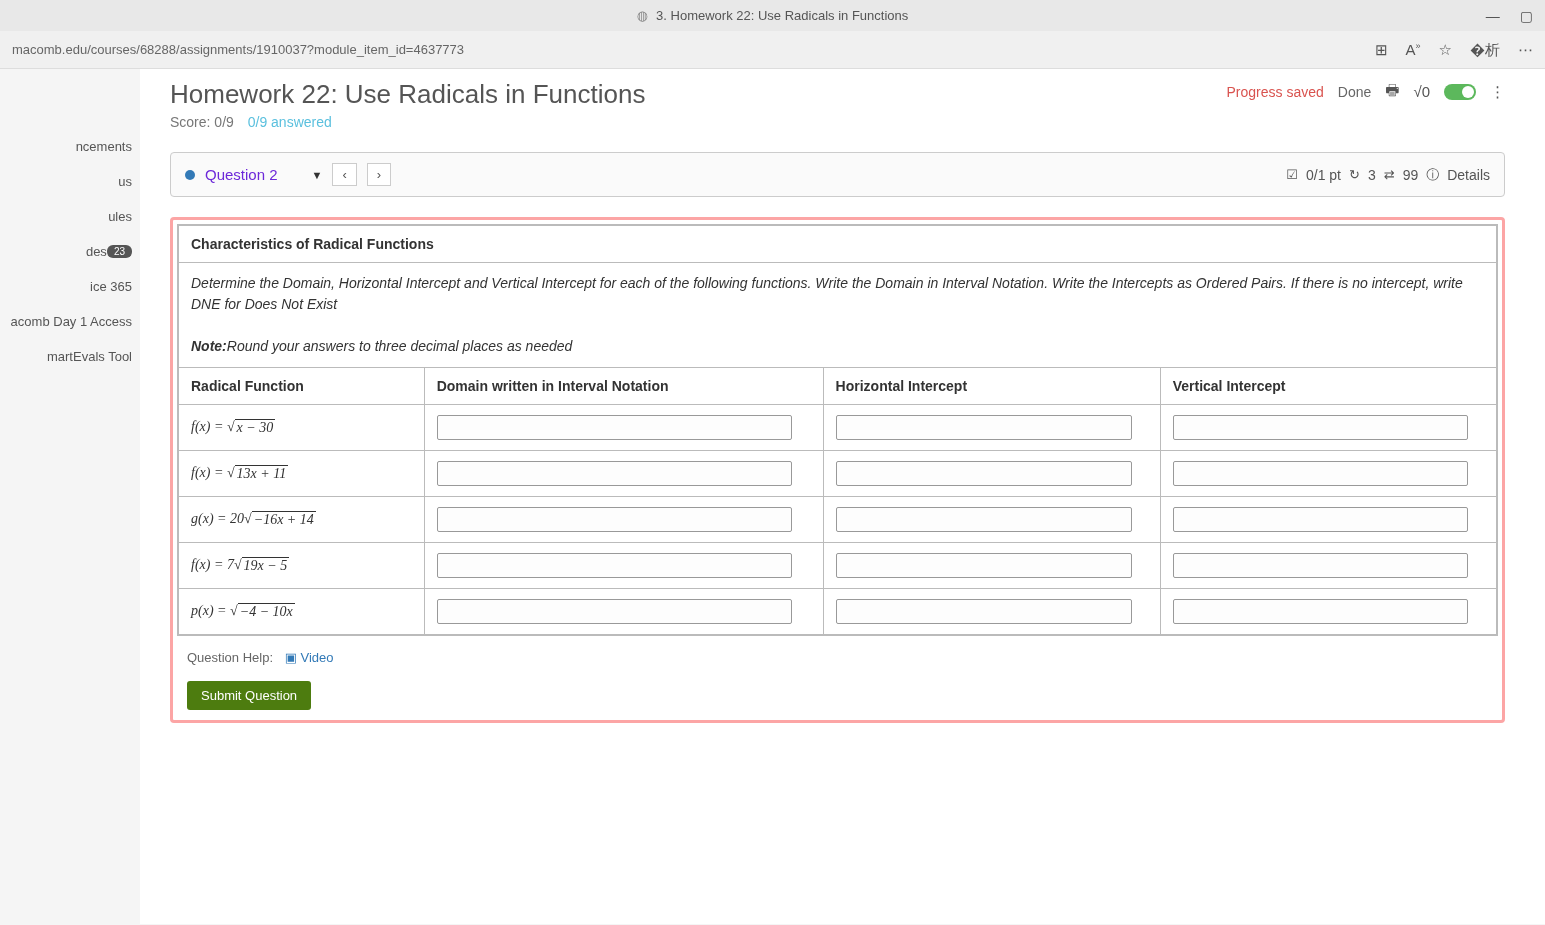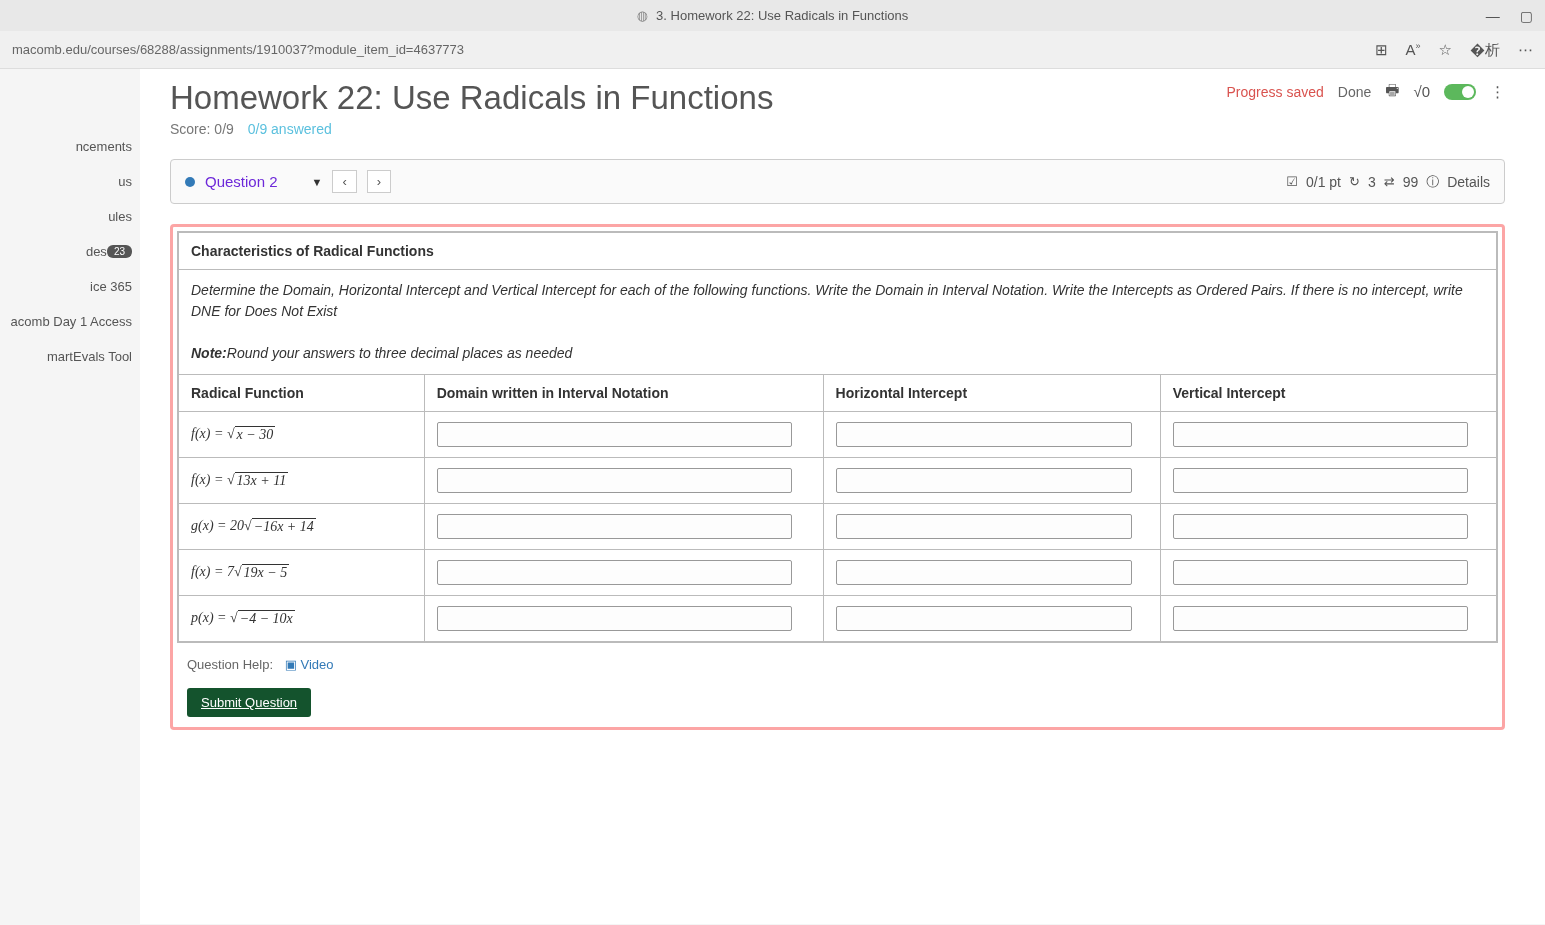--- a/index.html
+++ b/index.html
@@ -69,21 +69,21 @@
   padding: 10px 40px 10px 30px;
   background: #fff;
 }
 .header-row {
   display: flex;
   justify-content: space-between;
   align-items: flex-start;
   padding-bottom: 6px;
 }
 .page-title {
-  font-size: 33px;
+  font-size: 26px;
   color: #555;
   font-weight: 400;
 }
 .status-row {
   display: flex;
   align-items: center;
   gap: 14px;
   font-size: 14px;
 }
 .progress-saved { color: #d9534f; }
@@ -162,29 +162,28 @@
   width: 95%;
   padding: 4px 6px;
   border: 1px solid #999;
   border-radius: 2px;
   background: #fdfdfd;
   font-size: 13px;
 }
 .help-row { padding: 10px 14px; font-size: 13px; color: #666; }
 .help-link { color: #337ab7; margin-left: 8px; }
 .submit-btn {
-  background: #14532d;
+  background: #4d7c0f;
   color: #fff;
   border: none;
   padding: 7px 14px;
   margin: 6px 14px 10px;
   font-size: 13px;
   border-radius: 3px;
   cursor: pointer;
-  text-decoration: underline;
 }
 </style>
 </head>
 <body>
 
 <div class="window-title">
   <span class="globe">◍</span>
   <span>3. Homework 22: Use Radicals in Functions</span>
   <div class="window-controls">
     <span>—</span>

